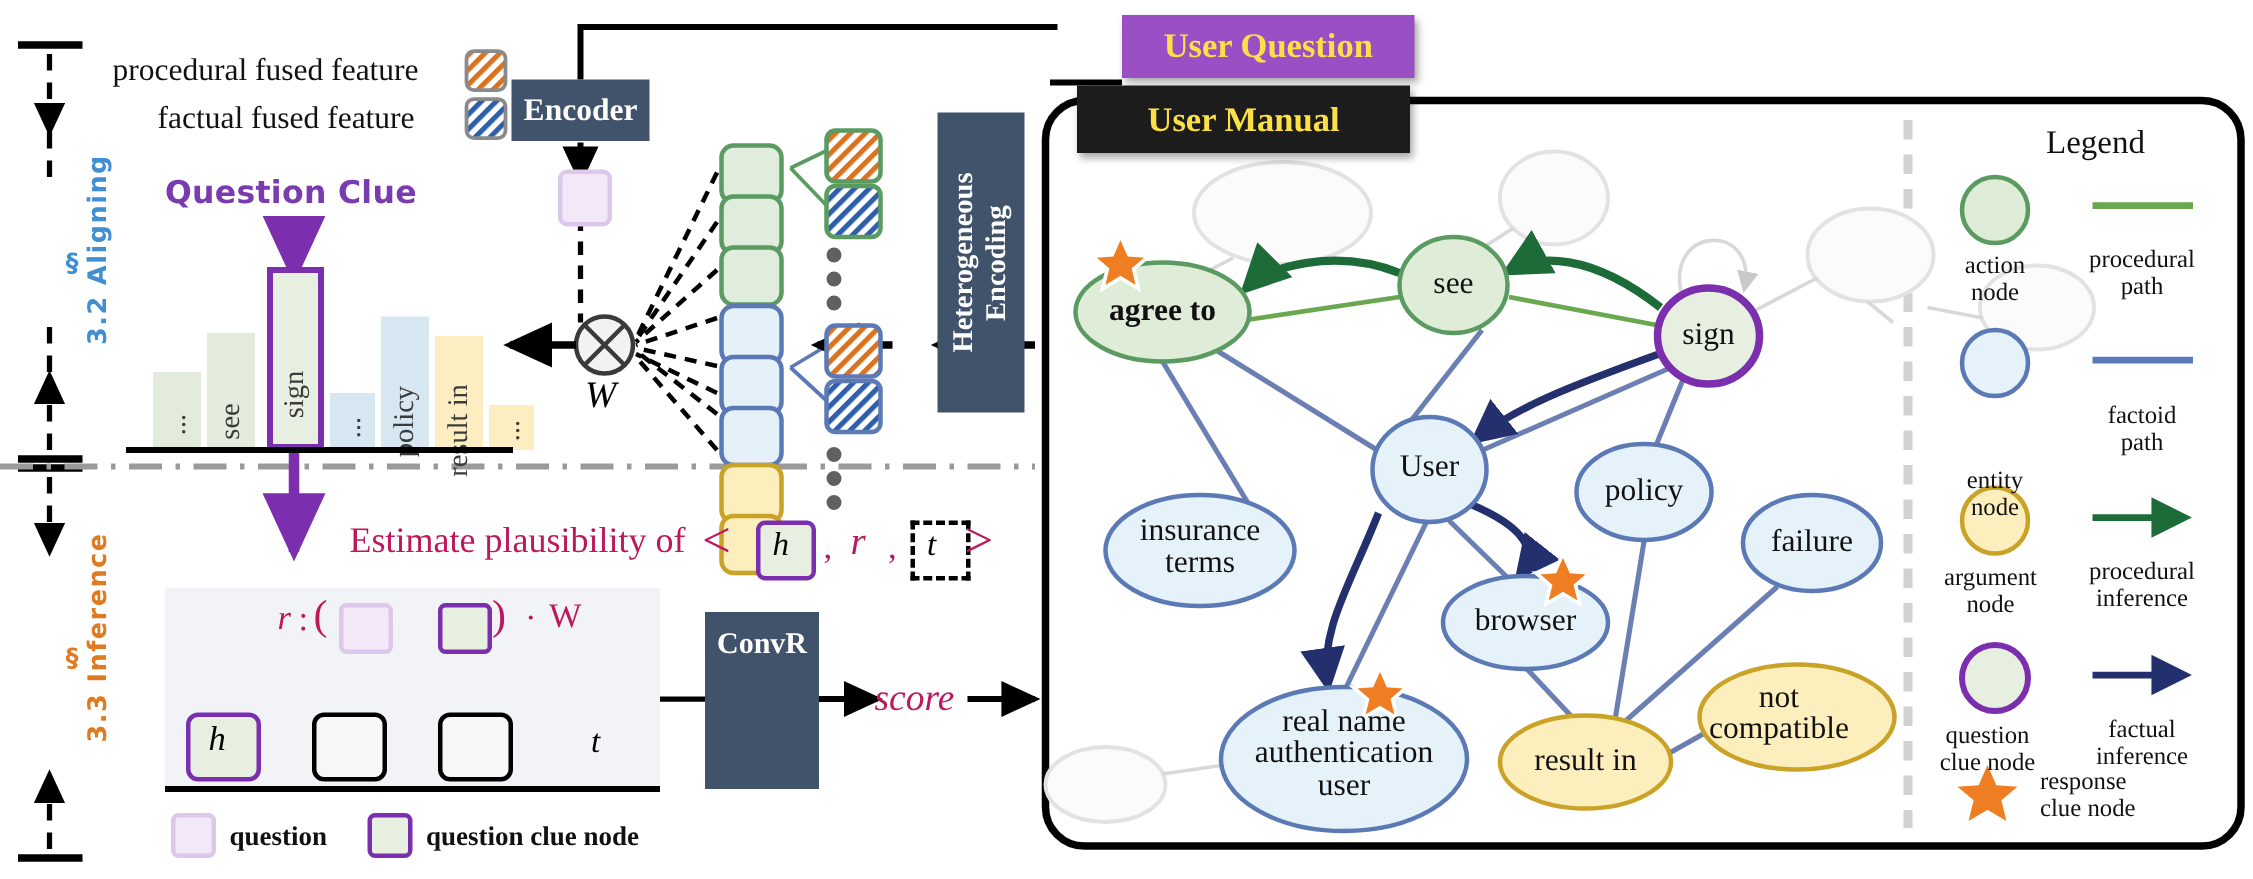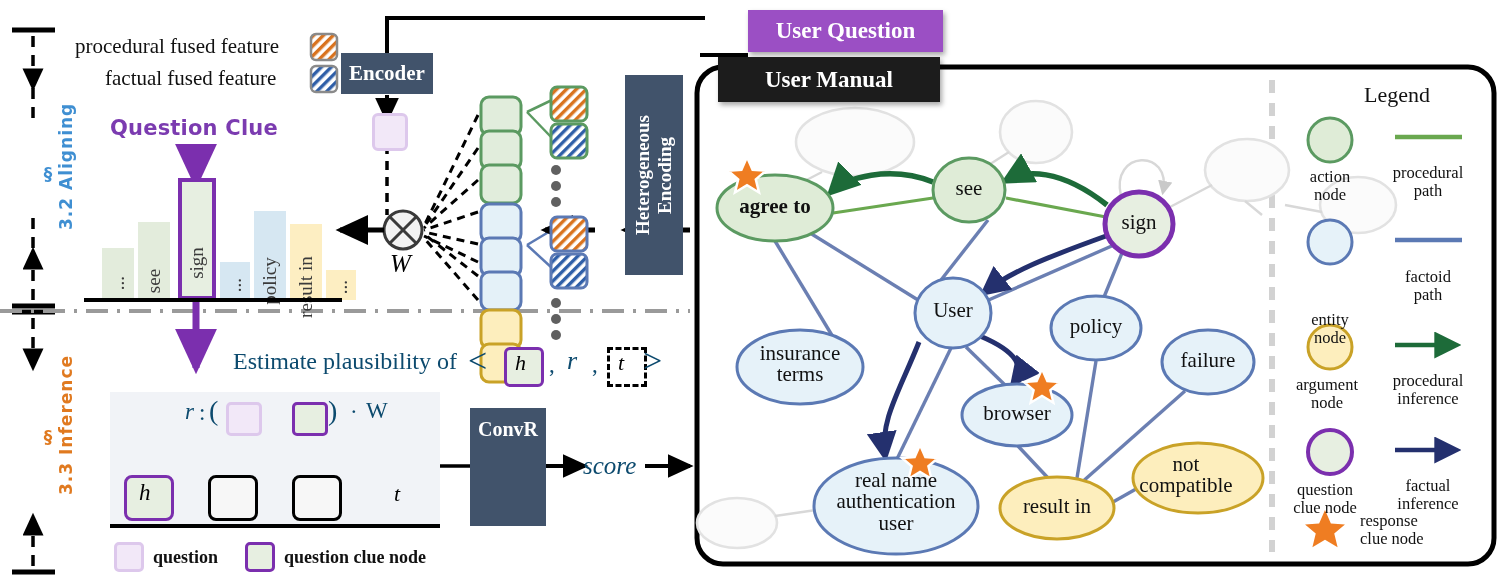--- a/index.html
+++ b/index.html
@@ -32,38 +32,38 @@
   .darkbox{position:absolute;background:#41536b;color:#fff;font-weight:bold;
     display:flex;align-items:center;justify-content:center;text-align:center;
     font-family:"Liberation Serif",serif;}
   .vert-text{writing-mode:vertical-rl;transform:rotate(180deg);line-height:1.15;}
 
   
   .minisq{position:absolute;border-radius:6px;}
 
   
   .hdr-tag{position:absolute;display:flex;align-items:center;justify-content:center;
-    color:#ffffff;font-weight:bold;font-size:23px;font-family:"Liberation Serif",serif;
+    color:#fde047;font-weight:bold;font-size:23px;font-family:"Liberation Serif",serif;
     box-shadow:2px 3px 5px rgba(0,0,0,.35);}
   .hdr-val{position:absolute;display:flex;align-items:center;background:#fff;
     font-size:23px;color:#111;padding-left:14px;box-shadow:2px 3px 5px rgba(0,0,0,.28);}
 
   
   .nodelabel{position:absolute;text-align:center;font-size:21px;color:#111;
     line-height:1.02;pointer-events:none;}
 
   
   .lg-title{position:absolute;font-size:22px;color:#111;text-align:center;width:180px;}
   .lg-txt{position:absolute;font-size:16.5px;color:#111;text-align:center;line-height:1.1;width:110px;}
 
   
   .infpanel{position:absolute;background:#f1f3f7;}
   .fmlsq{position:absolute;border-radius:5px;}
   .italic{font-style:italic;}
-  .mathtxt{position:absolute;font-size:23px;color:#0c4a6e;}
+  .mathtxt{position:absolute;font-size:23px;color:#be185d;}
   .chainsq{position:absolute;border-radius:8px;background:#f7f7f7;border:3px solid #000;}
   .legend2{position:absolute;display:flex;align-items:center;gap:9px;
      font-family:"Liberation Serif",serif;font-weight:bold;font-size:18px;color:#111;}
   .legend2 .sq{width:24px;height:24px;border-radius:5px;}
 </style>
 </head>
 <body>
 
 <div id="root">
 

